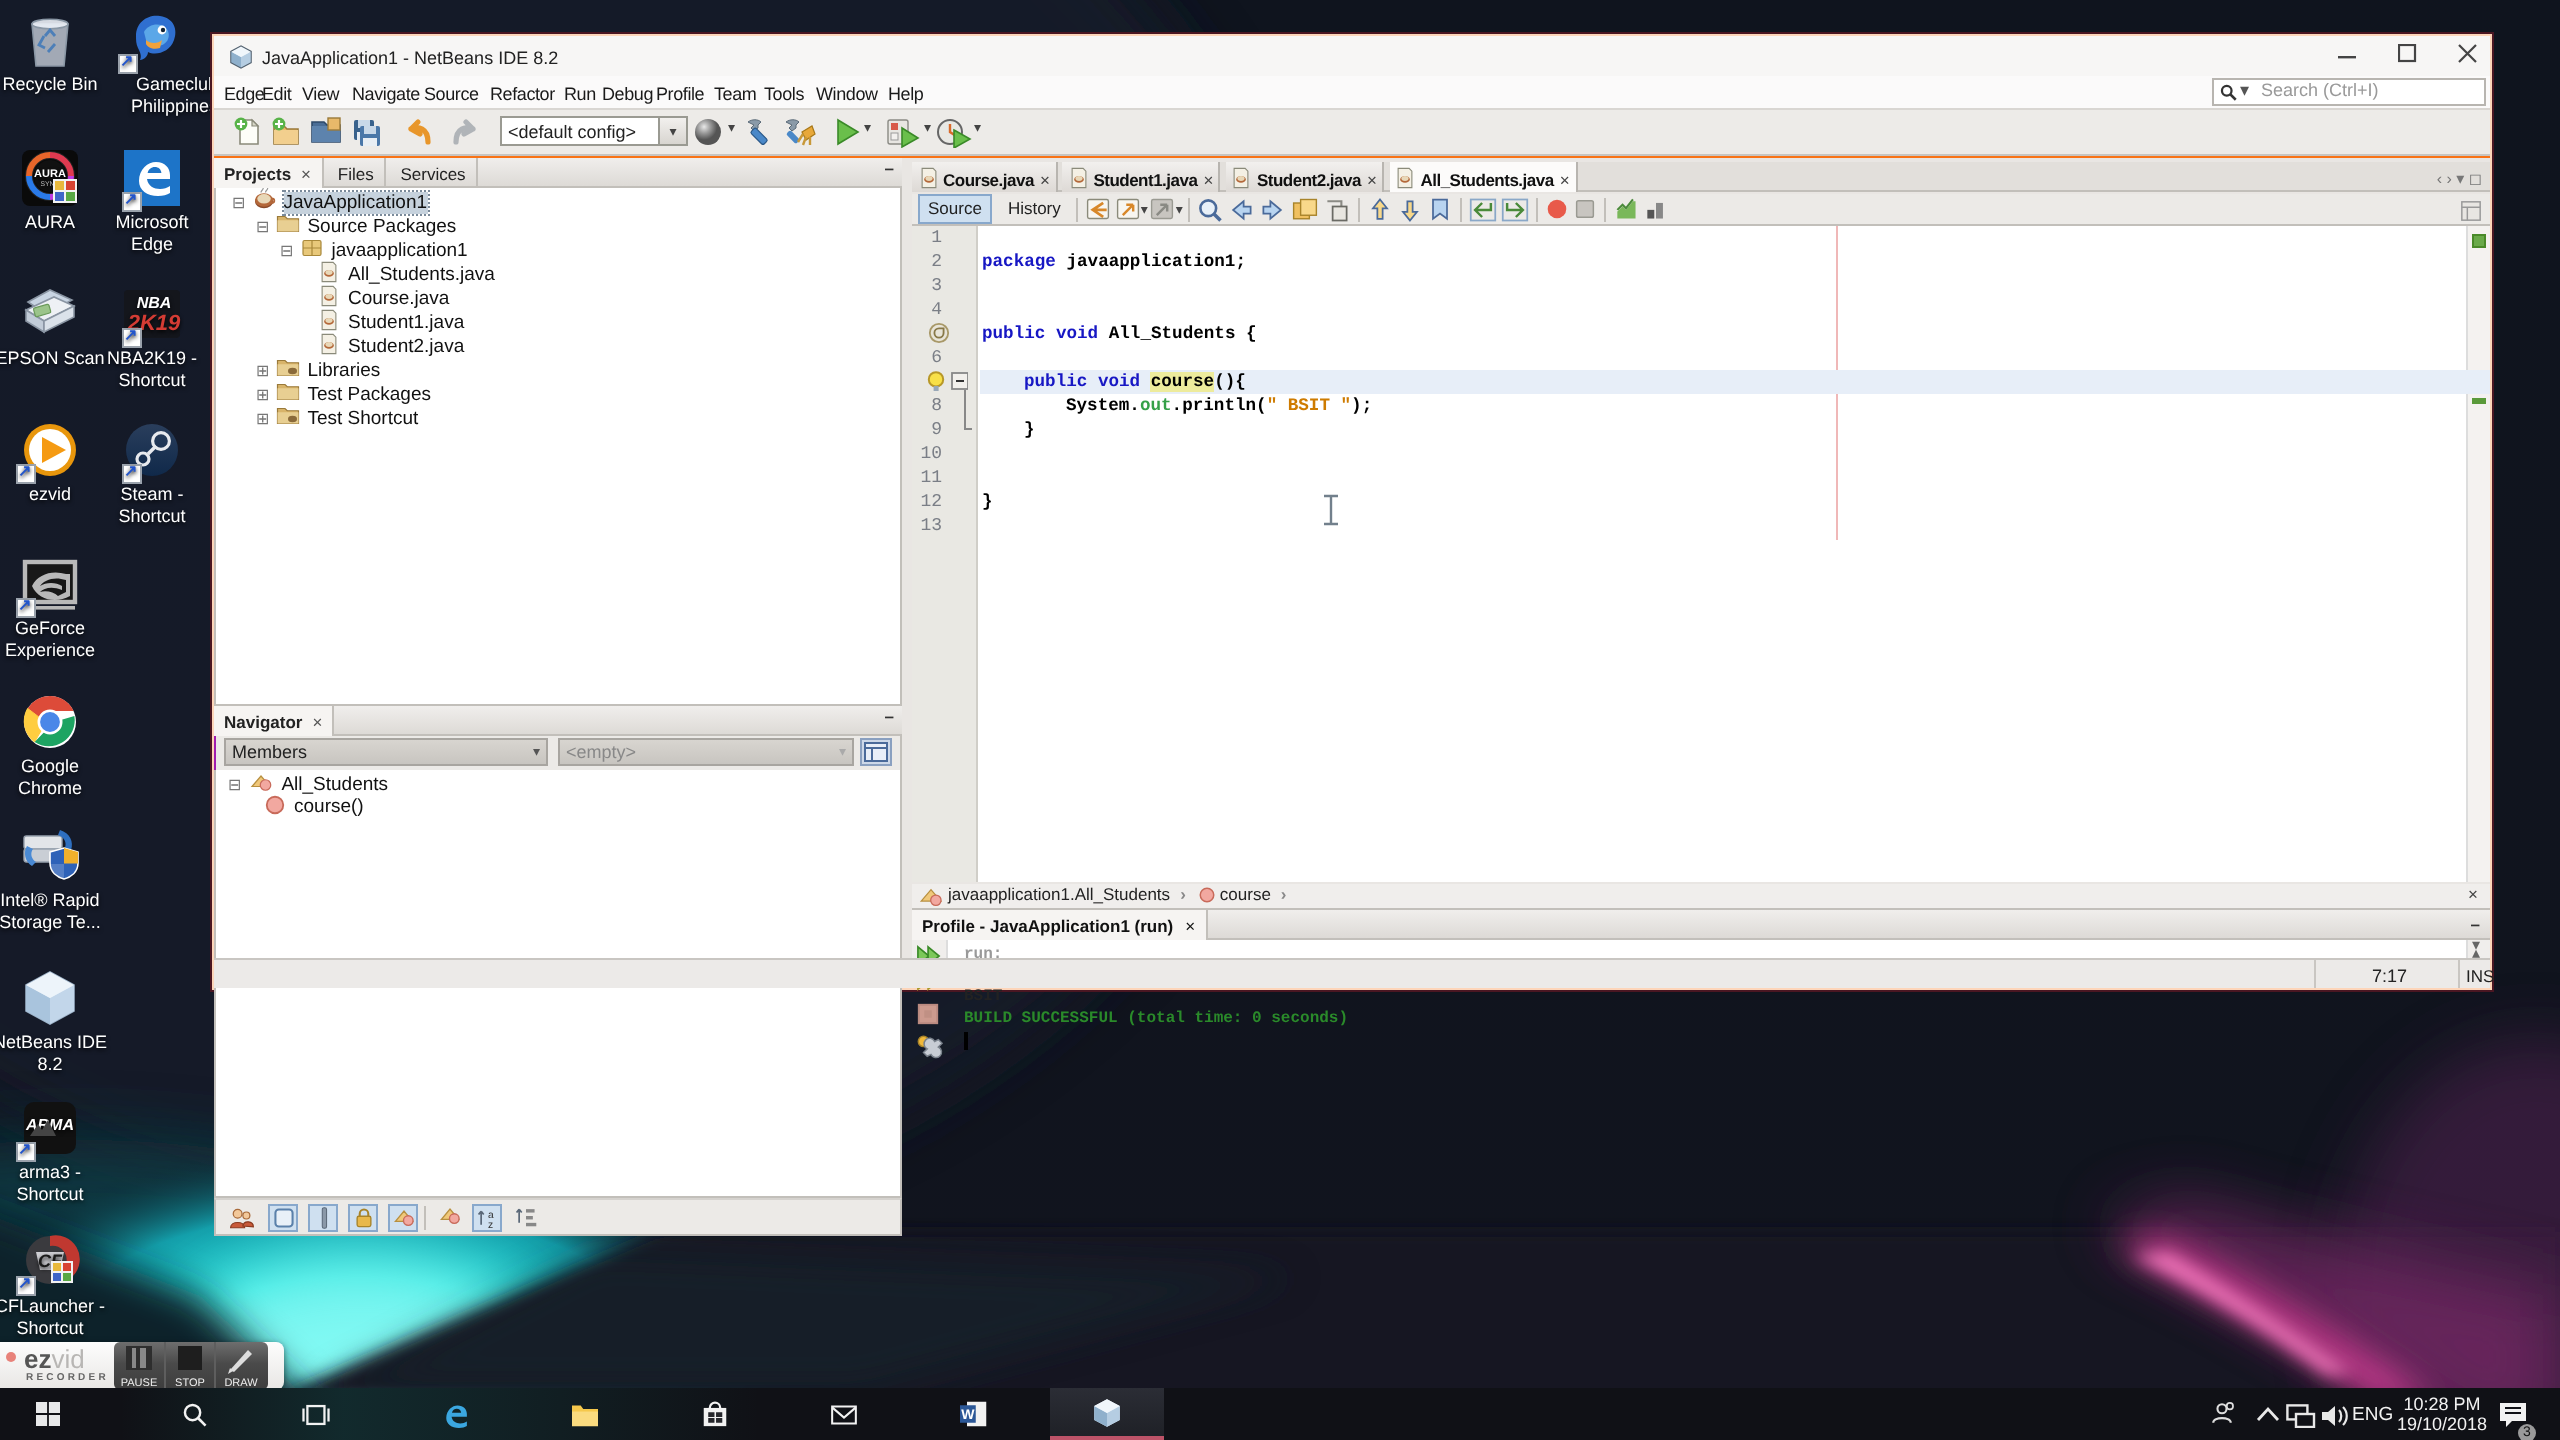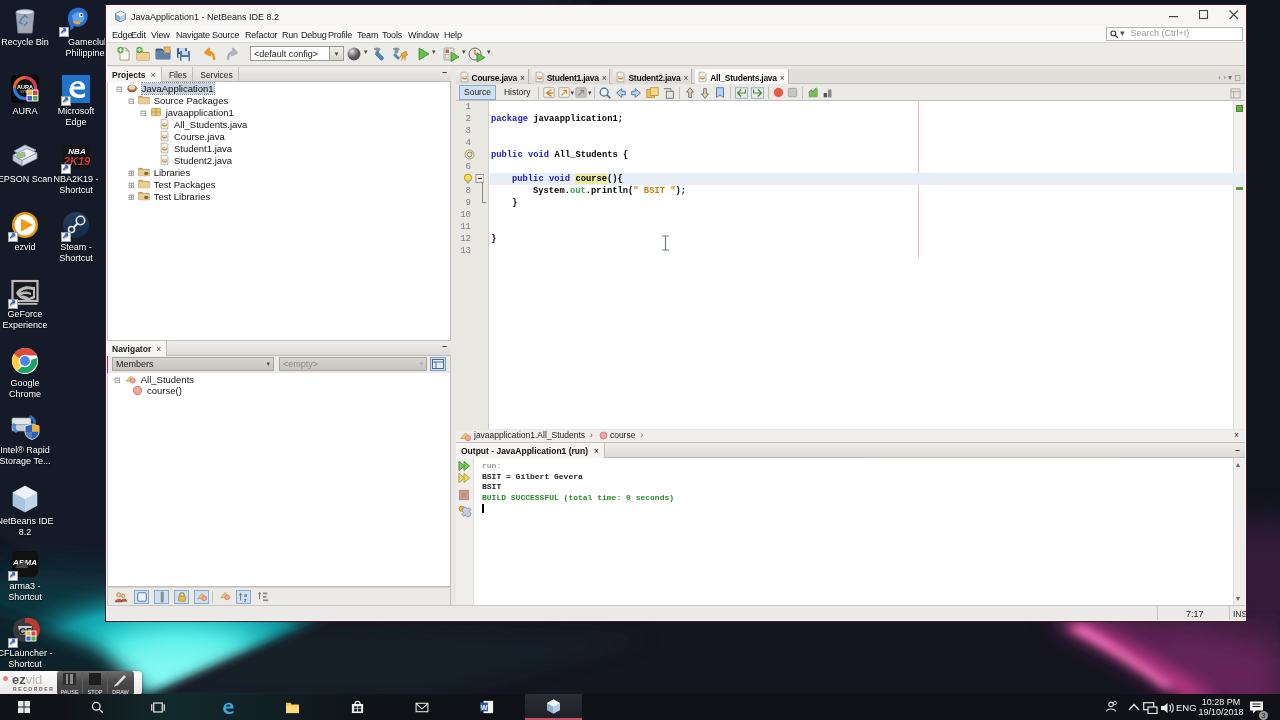--- a/index.html
+++ b/index.html
@@ -16,21 +16,21 @@
 
 
 #taskbar { position:absolute; left:0; top:694px; width:1280px; height:26px; background:#101116; will-change:transform; }
 .tbicon { position:absolute; top:0; width:44px; height:26px; display:flex; align-items:center; justify-content:center; }
 #tray { position:absolute; left:0; top:0; width:1280px; height:26px; color:#fff; }
 
 
 #ezvid { will-change:transform; position:absolute; left:0; top:671px; width:142px; height:24px; background:linear-gradient(180deg,#fdfdfd,#e8e6e4); border-radius:0 4px 4px 0; box-shadow:0 1px 3px rgba(0,0,0,0.5); }
 
 
-#nb { position:absolute; left:105px; top:4px; width:1142px; height:618px; background:#e5e5e5; border:1px solid #4a1622; box-shadow:0 0 0 1px rgba(255,255,255,0.7) inset; font-size:9.5px; color:#111; }
+#nb { position:absolute; left:105px; top:16px; width:1142px; height:480px; background:#f97316; border:1px solid #4a1622; box-shadow:0 0 0 1px rgba(255,255,255,0.7) inset; font-size:9.5px; color:#111; }
 #titlebar { position:absolute; left:1px; top:1px; right:1px; height:20px; background:#f7f6f5; }
 #menubar { position:absolute; left:1px; top:21px; right:1px; height:16px; background:#fbfafa; }
 #toolbar { position:absolute; left:1px; top:37px; right:1px; height:24px; background:#edebe8; border-top:1px solid #d9d6d2; border-bottom:1px solid #c8c5c1; }
 #mainarea { position:absolute; left:1px; top:62px; right:1px; bottom:16px; background:#e9e6e3; }
 #statusbar { position:absolute; left:1px; bottom:1px; right:1px; height:15px; background:#eceae8; border-top:1px solid #c9c6c2; font-size:9px; }
 .mi { position:absolute; top:3.5px; font-size:9px; letter-spacing:-0.2px; color:#1a1a1a; }
 #searchbox { position:absolute; right:2px; top:1px; width:137px; height:14px; background:#fff; border:1px solid #b8b5b0; font-size:9px; display:flex; }
 .tbi { position:absolute; top:3px; }
 .dda { position:absolute; top:5px; font-size:7px; color:#444; }
 
@@ -597,21 +597,21 @@
               <ellipse cx="11" cy="10" rx="3" ry="2.2" fill="#8a6a3a"></ellipse>
             </svg><span>Libraries</span></div>
         <div class="trow" style="padding-left:20px;"><span class="tw">⊞</span><svg class="ti" width="12" height="12" viewBox="0 0 16 16">
               <path d="M1 3 h5 l1.5 1.5 H15 V13 H1 Z" fill="#d8b46a" stroke="#9a7a3a" stroke-width="0.8"></path>
               <path d="M1 5.5 h14 V13 H1 Z" fill="#e8cf92"></path>
             </svg><span>Test Packages</span></div>
         <div class="trow" style="padding-left:20px;"><span class="tw">⊞</span><svg class="ti" width="12" height="12" viewBox="0 0 16 16">
               <path d="M1 3 h5 l1.5 1.5 H15 V13 H1 Z" fill="#d8b46a" stroke="#9a7a3a" stroke-width="0.8"></path>
               <path d="M1 5.5 h14 V13 H1 Z" fill="#e8cf92"></path>
               <ellipse cx="11" cy="10" rx="3" ry="2.2" fill="#8a6a3a"></ellipse>
-            </svg><span>Test Libraries</span></div>
+            </svg><span>Test Shortcut</span></div>
       </div>
     </div>
 
     <div id="navigator">
       <div class="paneltabs">
         <div class="ptab active"><b>Navigator</b><span class="x">×</span></div>
         <div class="pmin">–</div>
       </div>
       <div class="navcombos">
         <div class="combo" style="left:4px;width:162px;"><span>Members</span><span class="ca">▾</span></div>
@@ -834,21 +834,21 @@
         <span class="bsep">›</span>
         <svg width="9" height="9" viewBox="0 0 12 12" style="margin:1px 2px 0 6px;">
             <circle cx="6" cy="6" r="4.5" fill="#f2a8a0" stroke="#c86a5a" stroke-width="1"></circle>
           </svg>
         <span>course</span>
         <span class="bsep">›</span>
         <span style="position:absolute;right:6px;color:#444;">×</span>
       </div>
       <div id="output">
         <div id="outtabs">
-          <div class="otab"><b>Output - JavaApplication1 (run)</b><span class="x" style="margin-left:6px;">×</span></div>
+          <div class="otab"><b>Profile - JavaApplication1 (run)</b><span class="x" style="margin-left:6px;">×</span></div>
           <div class="pmin" style="right:5px;top:2px;">–</div>
         </div>
         <div id="outbody">
           <div id="outicons">
             <svg width="13" height="12" viewBox="0 0 14 13">
                 <path d="M1 1.5 L7 6.5 L1 11.5 Z" fill="#7cc85a" stroke="#3a8a28" stroke-width="0.9"></path>
                 <path d="M6.5 1.5 L12.5 6.5 L6.5 11.5 Z" fill="#7cc85a" stroke="#3a8a28" stroke-width="0.9"></path>
               </svg>
             <svg width="13" height="12" viewBox="0 0 14 13" style="top:14px;">
                 <path d="M1 1.5 L7 6.5 L1 11.5 Z" fill="#e8d86a" stroke="#a8982a" stroke-width="0.9"></path>

